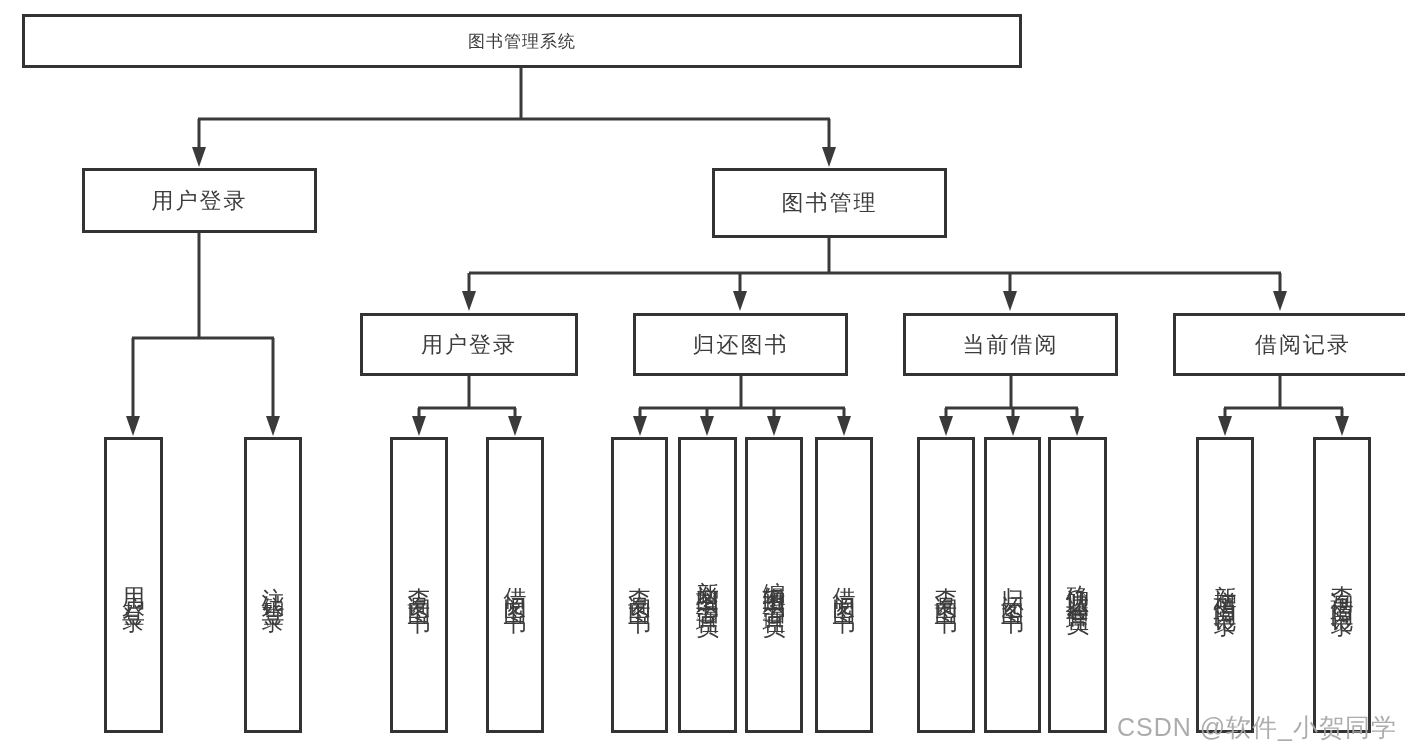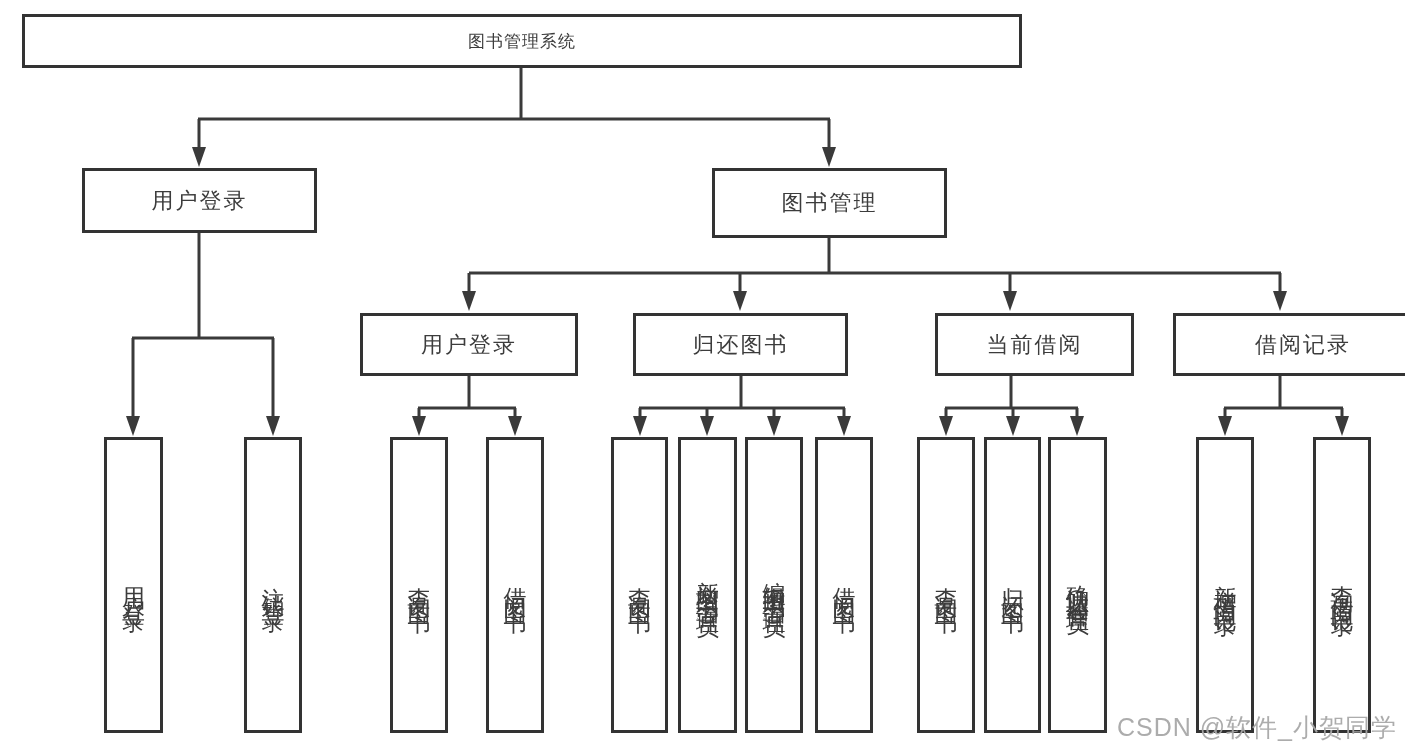--- a/index.html
+++ b/index.html
@@ -95,21 +95,21 @@
   <div class="node" style="left:712px;top:168px;width:235px;height:70px">
     <span class="hlabel">图书管理</span>
   </div>
 
   <div class="node" style="left:360px;top:313px;width:218px;height:63px">
     <span class="hlabel">用户登录</span>
   </div>
   <div class="node" style="left:633px;top:313px;width:215px;height:63px">
     <span class="hlabel">归还图书</span>
   </div>
-  <div class="node" style="left:935px;top:313px;width:199px;height:63px">
+  <div class="node" style="left:903px;top:313px;width:215px;height:63px">
     <span class="hlabel">当前借阅</span>
   </div>
   <div class="node" style="left:1173px;top:313px;width:260px;height:63px">
     <span class="hlabel">借阅记录</span>
   </div>
 
   <div class="node" style="left:104px;top:437px;width:59px;height:296px">
     <span class="vlabel">用户登录</span>
   </div>
   <div class="node" style="left:244px;top:437px;width:58px;height:296px">

